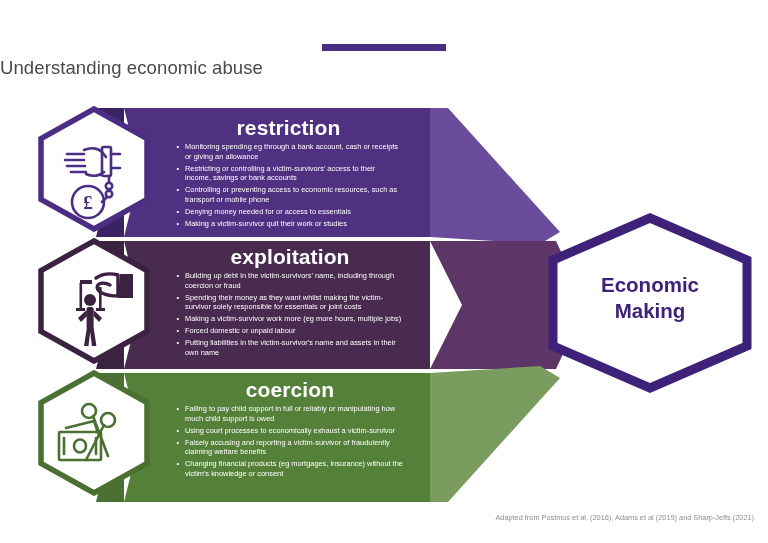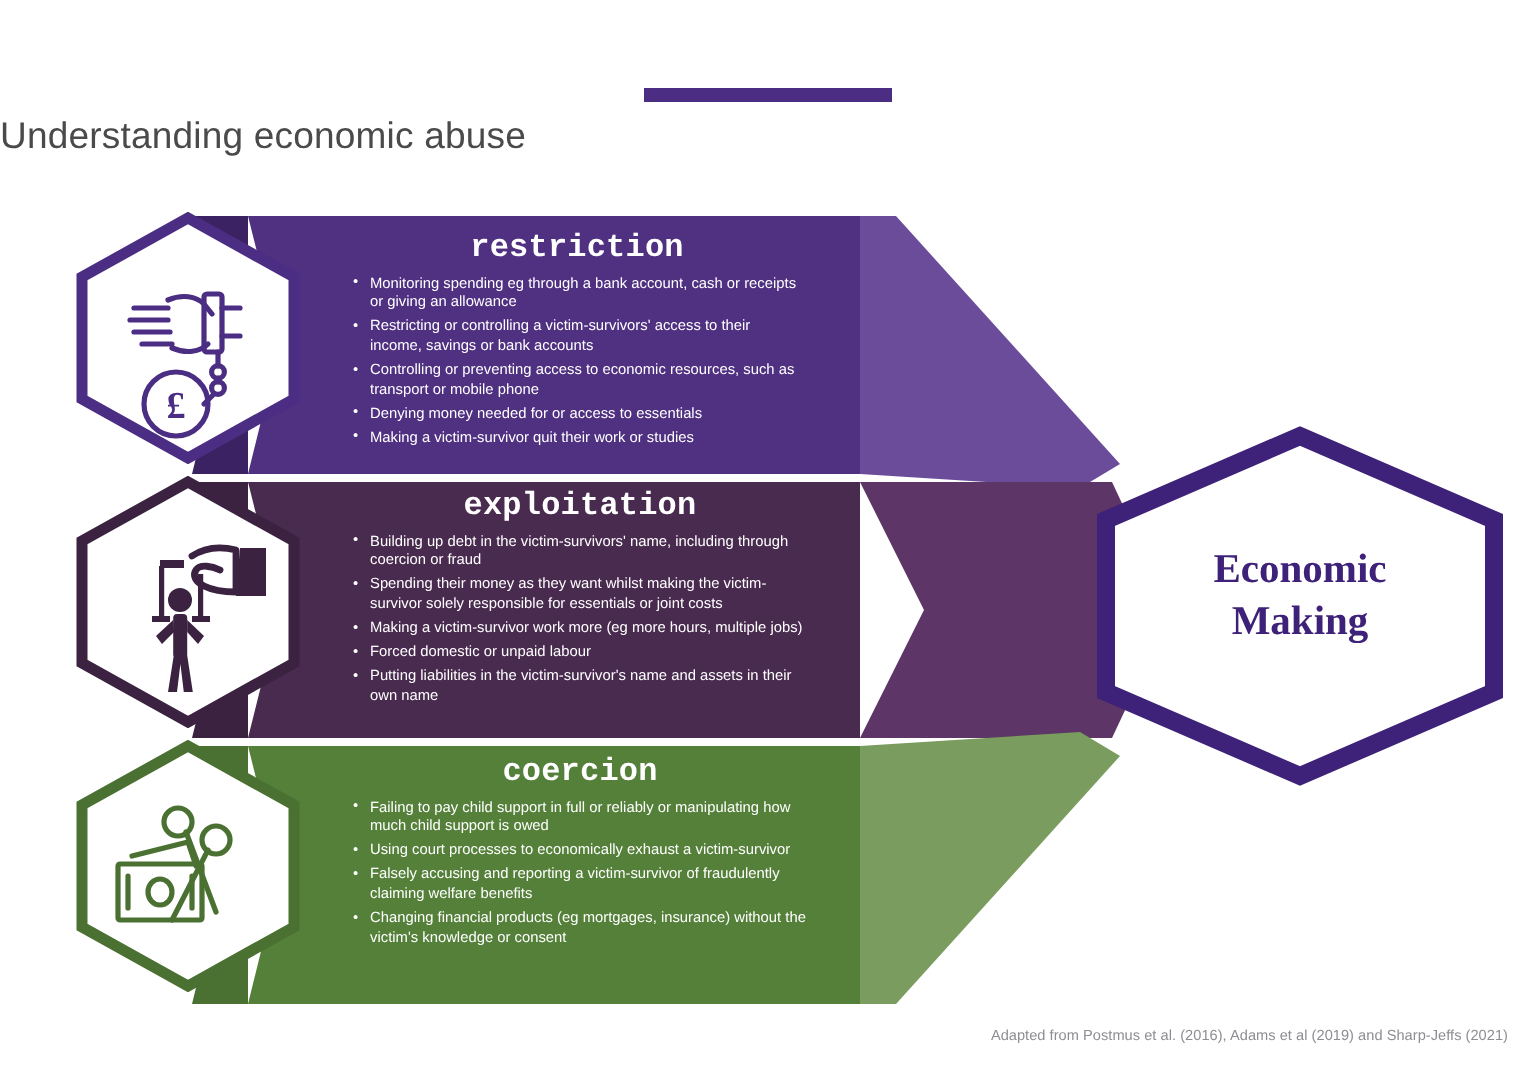--- a/index.html
+++ b/index.html
@@ -58,27 +58,26 @@
     height: 543px;
     pointer-events: none;
   }
 
   
   .panel-text {
     position: absolute;
     color: #ffffff;
   }
   .panel-heading {
-    font-size: 16px;
+    font-size: 21px;
     font-weight: 700;
     text-align: center;
     letter-spacing: .1px;
     margin: 0 0 3px 0;
     line-height: 1.1;
-    font-family: Liberation Mono, monospace;
   }
   ul.bullets {
     list-style: none;
     margin: 0;
     padding: 0;
   }
   ul.bullets li {
     position: relative;
     padding-left: 9px;
     font-size: 7.4px;
@@ -120,21 +119,20 @@
   #center-hex-label {
     position: absolute;
     left: 545px;
     top: 272px;
     width: 210px;
     text-align: center;
     color: #3E2178;
     font-size: 20.5px;
     font-weight: 700;
     line-height: 1.28;
-    font-family: Liberation Serif, serif;
   }
 
   
   .footer-note {
     position: absolute;
     right: 14px;
     top: 513px;
     font-size: 7.3px;
     color: #8d8d93;
     letter-spacing: .02px;

